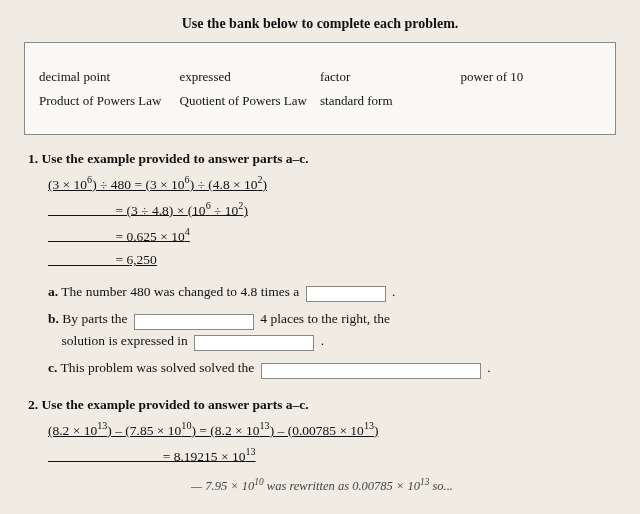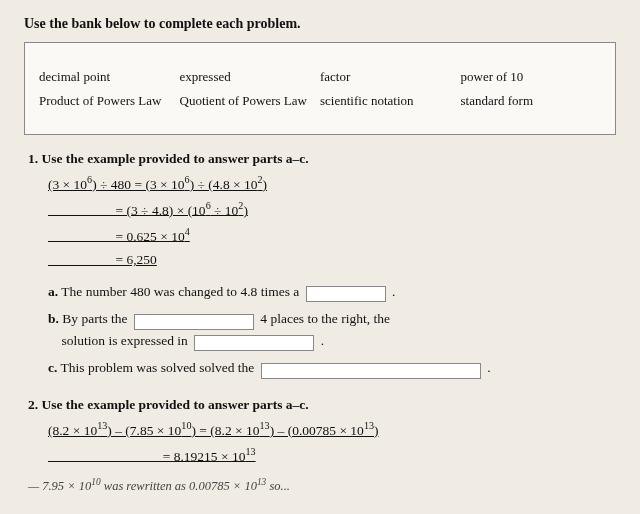--- a/index.html
+++ b/index.html
@@ -9,20 +9,21 @@
       width: 640px;
       min-height: 514px;
       padding: 16px 24px;
       font-size: 13.5px;
       color: #111;
     }
     .instruction {
       font-weight: bold;
       font-size: 14px;
       margin-bottom: 10px;
+      text-align: center;
     }
     .bank-box {
       border: 1.5px solid #888;
       padding: 24px 14px;
       margin-bottom: 16px;
       background: #faf9f5;
       display: grid;
       grid-template-columns: 1fr 1fr 1fr 1fr;
       row-gap: 4px;
     }
@@ -80,35 +81,35 @@
       min-width: 120px;
     }
     .blank-xl {
       min-width: 220px;
     }
     .truncated {
       color: #444;
       font-size: 12.5px;
       margin-top: 4px;
       font-style: italic;
+      text-align: center;
     }
   </style>
 </head>
 <body>
 
 <p class="instruction">Use the bank below to complete each problem.</p>
 
 <div class="bank-box">
   <span class="bank-cell">decimal point</span>
   <span class="bank-cell">expressed</span>
   <span class="bank-cell">factor</span>
   <span class="bank-cell">power of 10</span>
   <span class="bank-cell">Product of Powers Law</span>
   <span class="bank-cell">Quotient of Powers Law</span>
-  <span class="bank-cell">scientific notation</span>
   <span class="bank-cell">standard form</span>
 </div>
 
 <div class="problems">
 
   <div class="problem-block">
     <div class="problem-header">
       <span>1.</span>
       <span>Use the example provided to answer parts a–c.</span>
     </div>

